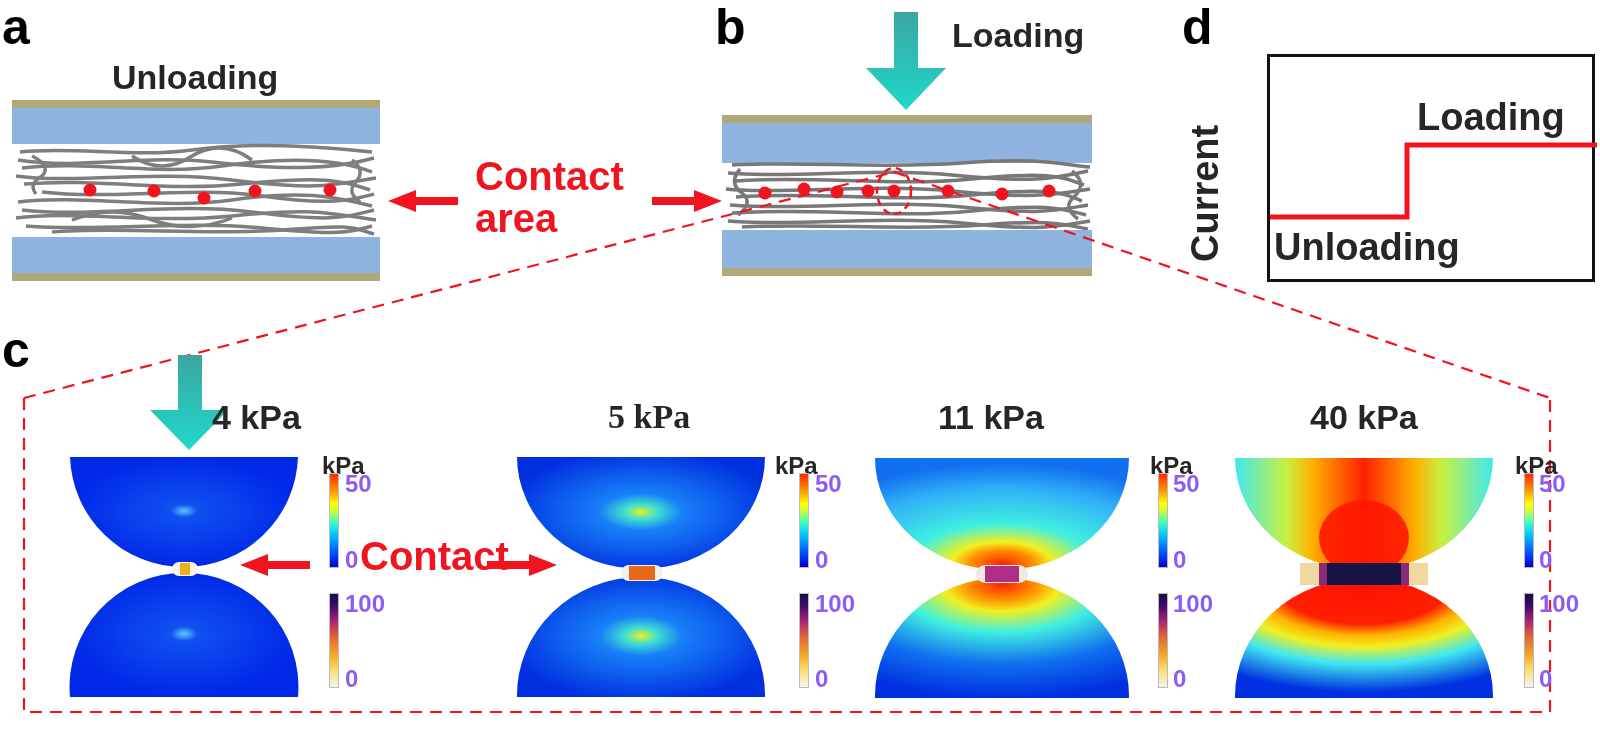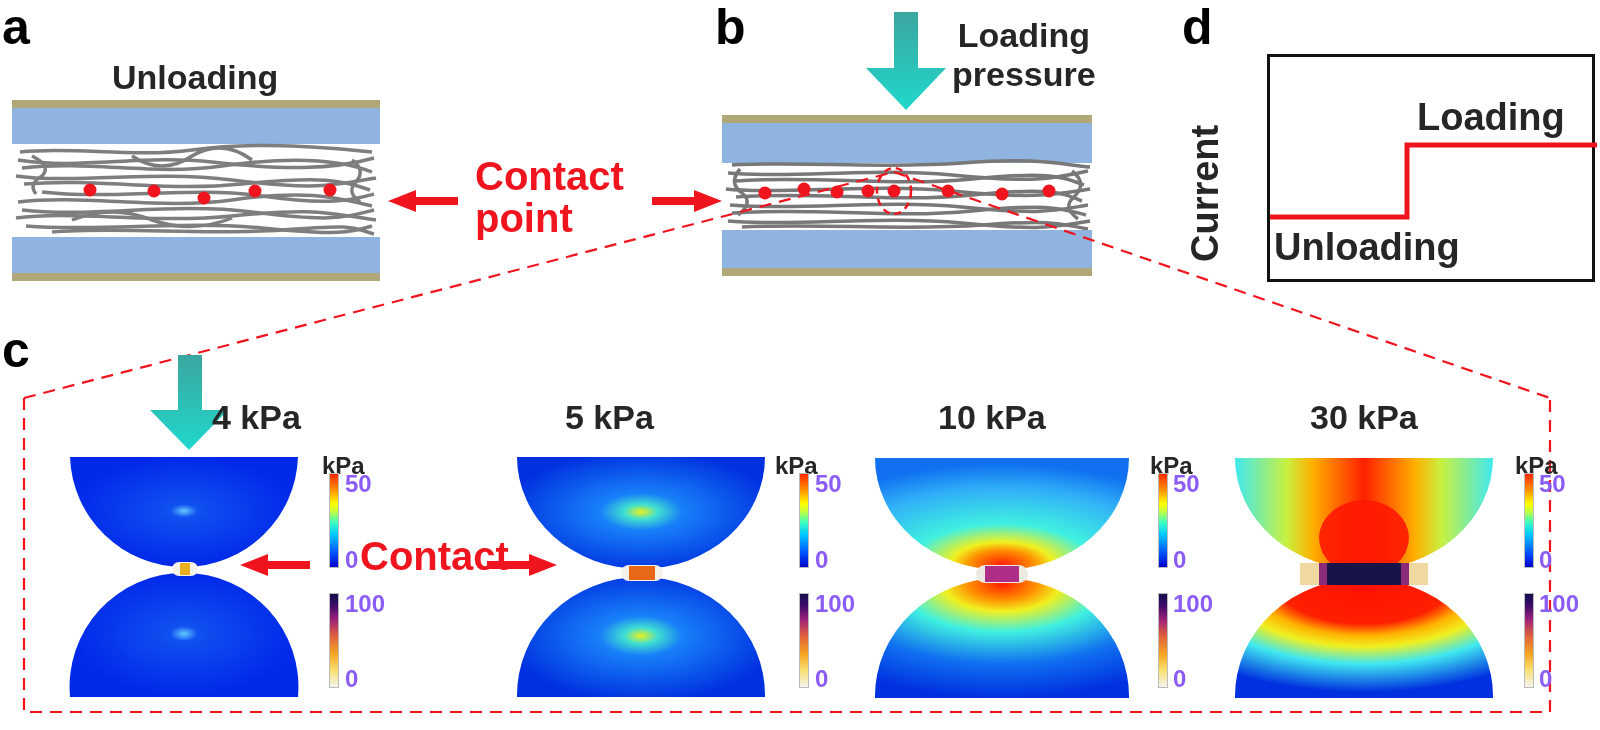--- a/index.html
+++ b/index.html
@@ -55,36 +55,35 @@
 </svg>
 
 <svg style="left:388px;top:190px;" width="70" height="22">
   <polygon points="0,11 28,0 28,7 70,7 70,15 28,15 28,22" fill="#f0141e"></polygon>
 </svg>
 <svg style="left:652px;top:190px;" width="70" height="22">
   <polygon points="70,11 42,0 42,7 0,7 0,15 42,15 42,22" fill="#f0141e"></polygon>
 </svg>
 <div class="red-label" style="left:475px;top:155px;width:160px;">
   <div>Contact</div>
-  <div>point</div>
+  <div>area</div>
 </div>
 
 <div class="panel-letter" style="left:715px;top:2px;">b</div>
 <svg style="left:866px;top:12px;" width="80" height="98">
   <defs>
       <linearGradient id="tealg" x1="0" y1="0" x2="0" y2="1">
         <stop offset="0" stop-color="#3aa6a0"></stop>
         <stop offset="1" stop-color="#20d8cc"></stop>
       </linearGradient>
     </defs>
   <polygon points="28,0 52,0 52,56 80,56 40,98 0,56 28,56" fill="url(#tealg)"></polygon>
 </svg>
 <div class="title" style="left:952px;top:16px;text-align:center;line-height:1.15;">
   <div>Loading</div>
-  <div>pressure</div>
 </div>
 
 <svg style="left:722px;top:115px;" width="380" height="170">
   <rect x="0" y="0" width="370" height="8" fill="#b0a878"></rect>
   <rect x="0" y="8" width="370" height="40" fill="#8fb4e0"></rect>
   <g stroke="#787878" stroke-width="3.5" fill="none">
     <path d="M10 50 C80 46,160 54,240 48 S340 50,368 52"></path>
     <path d="M6 58 C70 64,150 52,230 60 S330 64,366 56"></path>
     <path d="M12 66 C90 60,170 72,250 64 S340 62,362 70"></path>
     <path d="M4 74 C60 80,150 68,230 76 S330 80,368 74"></path>
@@ -158,21 +157,21 @@
 <div class="cb-tick" style="left:345px;top:592px;">100</div>
 <div class="cb-tick" style="left:345px;top:667px;">0</div>
 
 <div class="red-label" style="left:360px;top:534px;width:170px;line-height:1.1;">
   <div>Contact</div>
 </div>
 <svg style="left:487px;top:554px;" width="70" height="22">
   <polygon points="70,11 42,0 42,7 0,7 0,15 42,15 42,22" fill="#f0141e"></polygon>
 </svg>
 
-<div class="title" style="left:565px;top:400px;">5 kPa</div>
+<div class="title" style="left:608px;top:400px;font-family:Liberation Serif, serif;">5 kPa</div>
 <svg style="left:517px;top:457px;" width="250" height="245">
   <defs>
     <radialGradient id="g2" cx="0.5" cy="0.49" r="0.55">
         <stop offset="0" stop-color="#e8f020"></stop>
         <stop offset="0.12" stop-color="#40e0d0"></stop>
         <stop offset="0.3" stop-color="#1880f8"></stop>
         <stop offset="1" stop-color="#0030e0"></stop>
       </radialGradient>
   </defs>
   <path d="M0 0 H248 A124 112 0 0 1 124 112 A124 112 0 0 1 0 0 Z" fill="url(#g2)"></path>
@@ -181,21 +180,21 @@
   <rect x="112" y="109" width="26" height="14" fill="#e86818"></rect>
 </svg>
 <div class="cb-unit" style="left:775px;top:454px;">kPa</div>
 <div class="cb-bar jet" style="left:799px;top:473px;height:93px;"></div>
 <div class="cb-tick" style="left:815px;top:472px;">50</div>
 <div class="cb-tick" style="left:815px;top:548px;">0</div>
 <div class="cb-bar inferno" style="left:799px;top:593px;height:93px;"></div>
 <div class="cb-tick" style="left:815px;top:592px;">100</div>
 <div class="cb-tick" style="left:815px;top:667px;">0</div>
 
-<div class="title" style="left:938px;top:400px;">10 kPa</div>
+<div class="title" style="left:938px;top:400px;">11 kPa</div>
 <svg style="left:875px;top:458px;" width="256" height="245">
   <defs>
     <radialGradient id="g3top" cx="0.5" cy="0.95" r="0.9">
         <stop offset="0" stop-color="#ff2000"></stop>
         <stop offset="0.14" stop-color="#ff9000"></stop>
         <stop offset="0.22" stop-color="#f0f020"></stop>
         <stop offset="0.4" stop-color="#40f0e0"></stop>
         <stop offset="0.75" stop-color="#30b0f8"></stop>
         <stop offset="1" stop-color="#1070f0"></stop>
       </radialGradient>
@@ -214,21 +213,21 @@
   <rect x="110" y="108" width="34" height="16" fill="#b02e88"></rect>
 </svg>
 <div class="cb-unit" style="left:1150px;top:454px;">kPa</div>
 <div class="cb-bar jet" style="left:1158px;top:473px;height:93px;"></div>
 <div class="cb-tick" style="left:1173px;top:472px;">50</div>
 <div class="cb-tick" style="left:1173px;top:548px;">0</div>
 <div class="cb-bar inferno" style="left:1158px;top:593px;height:93px;"></div>
 <div class="cb-tick" style="left:1173px;top:592px;">100</div>
 <div class="cb-tick" style="left:1173px;top:667px;">0</div>
 
-<div class="title" style="left:1310px;top:400px;">30 kPa</div>
+<div class="title" style="left:1310px;top:400px;">40 kPa</div>
 <svg style="left:1235px;top:458px;" width="260" height="245">
   <defs>
     <linearGradient id="g4top" x1="0" y1="0" x2="1" y2="0">
         <stop offset="0" stop-color="#40e8f0"></stop>
         <stop offset="0.2" stop-color="#c8f040"></stop>
         <stop offset="0.3" stop-color="#ffb000"></stop>
         <stop offset="0.5" stop-color="#ff2000"></stop>
         <stop offset="0.7" stop-color="#ffb000"></stop>
         <stop offset="0.8" stop-color="#c8f040"></stop>
         <stop offset="1" stop-color="#40e8f0"></stop>

